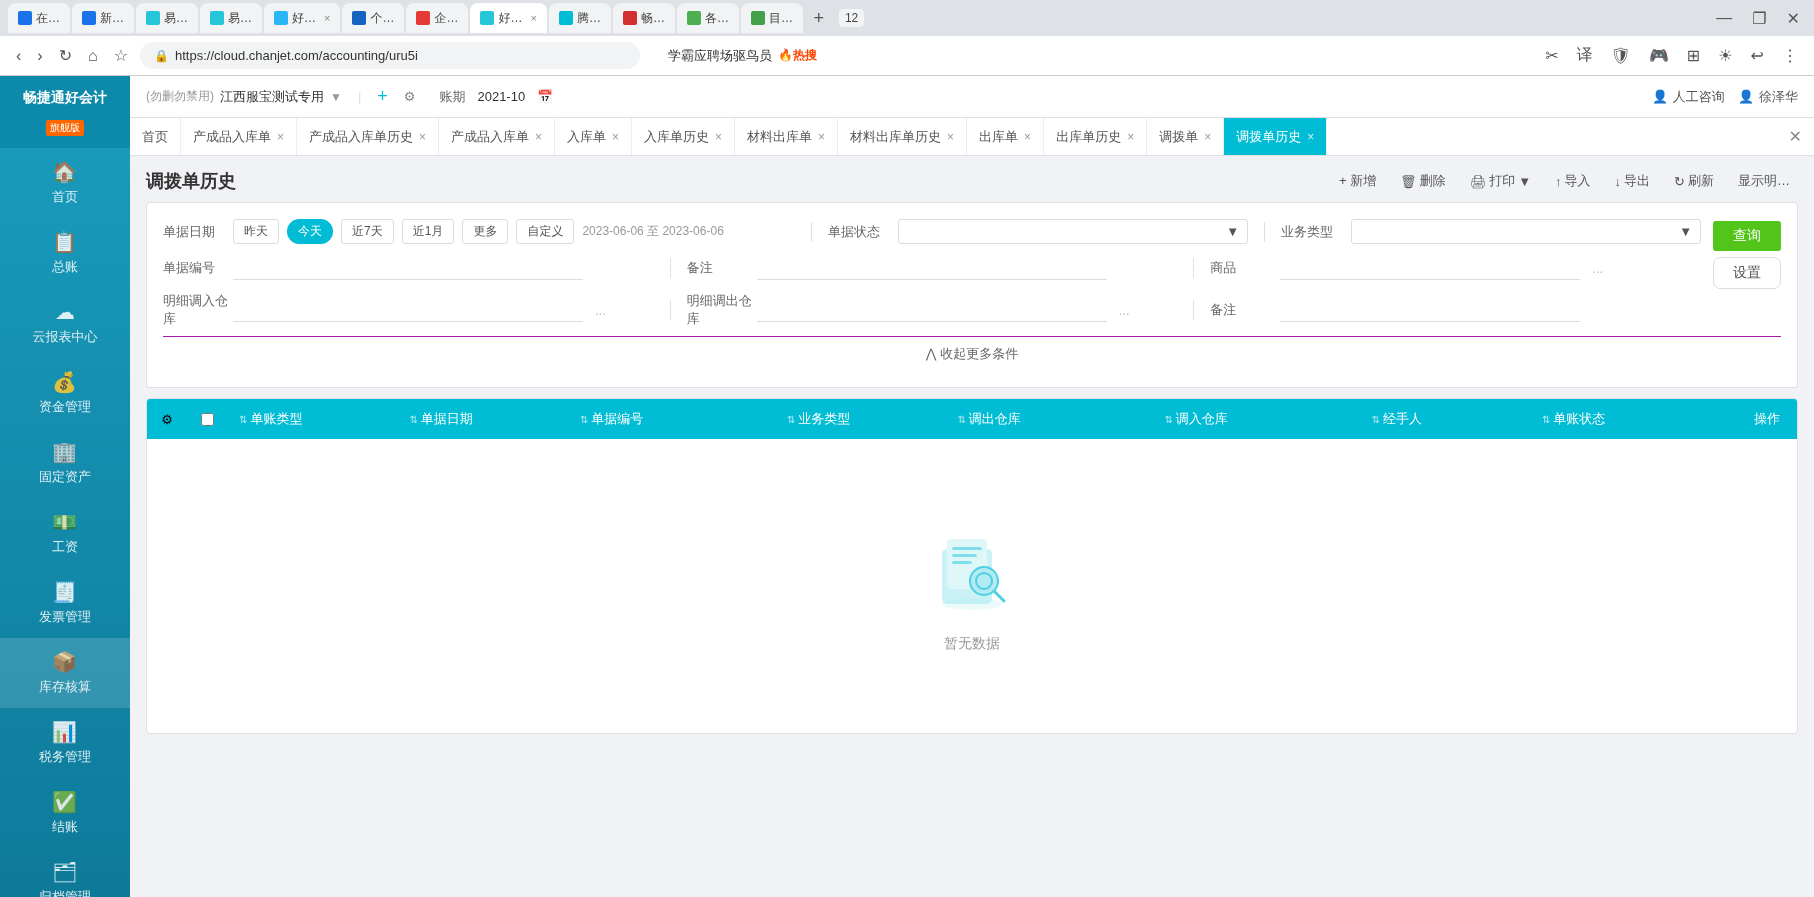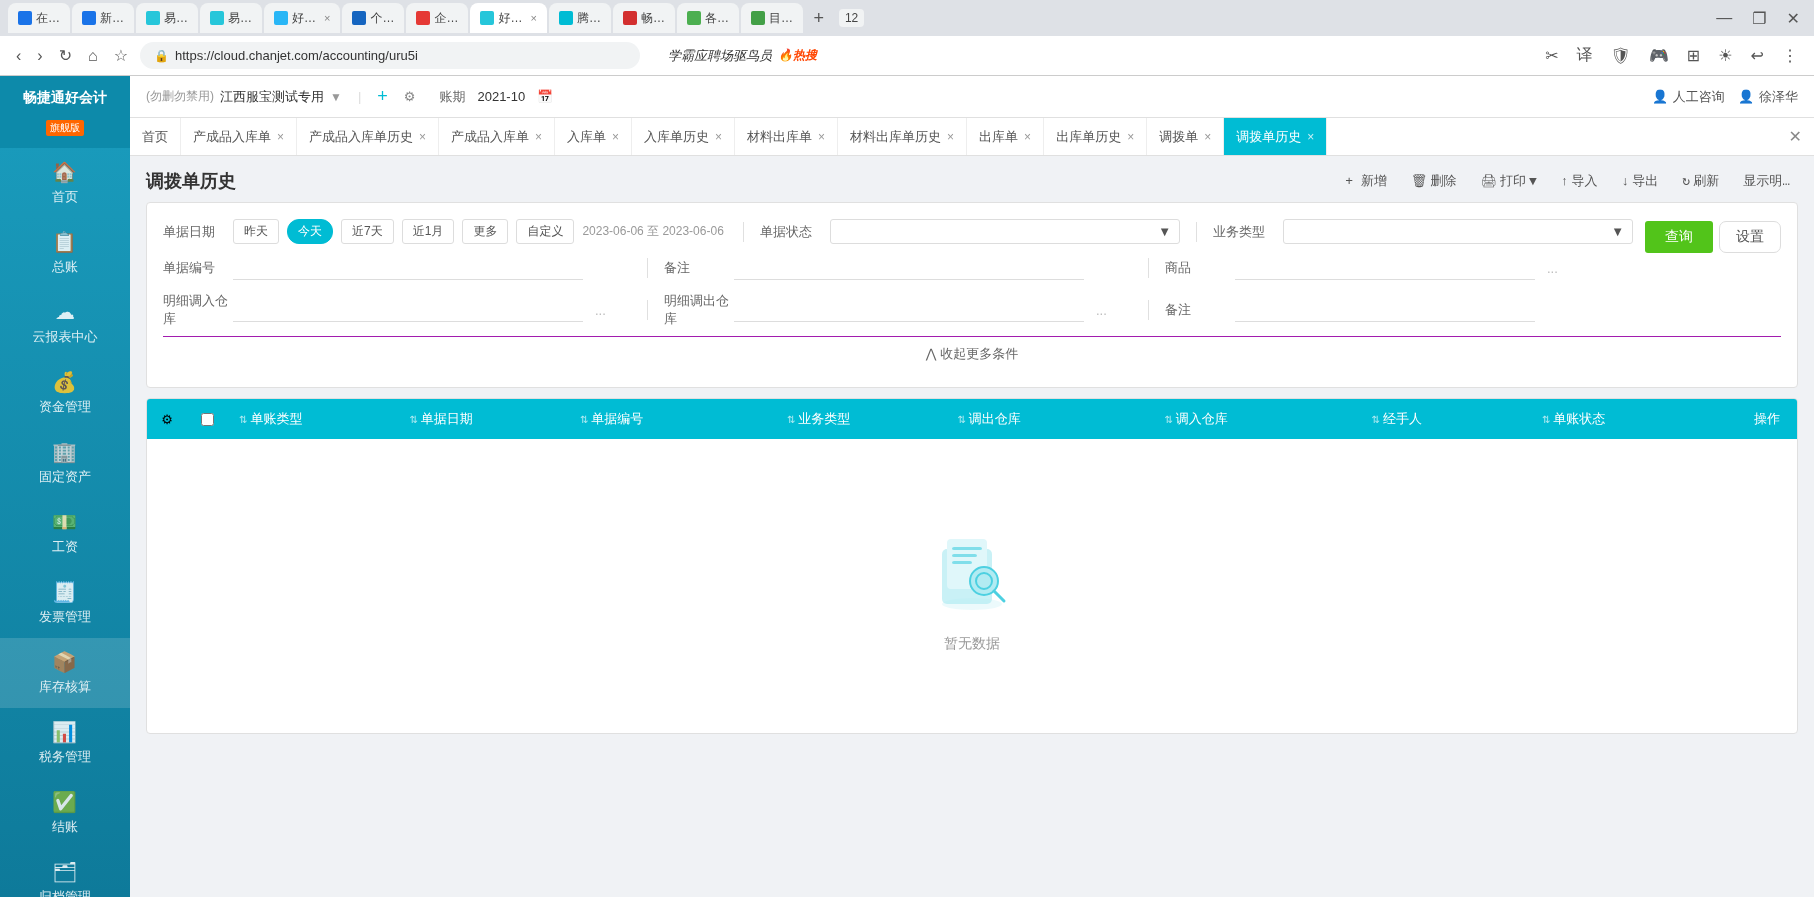--- a/index.html
+++ b/index.html
@@ -15,21 +15,21 @@
     .tab-add { width: 28px; height: 28px; display: flex; align-items: center; justify-content: center; border-radius: 50%; cursor: pointer; font-size: 18px; color: #555; }
     .tab-count { background: #f1f3f4; border-radius: 4px; padding: 2px 6px; font-size: 12px; color: #444; margin-left: 4px; }
     .tab-controls { margin-left: auto; display: flex; gap: 8px; align-items: center; font-size: 16px; color: #555; }
     .tab-control-btn { cursor: pointer; padding: 0 6px; }
 
     .address-bar { display: flex; align-items: center; background: #fff; height: 40px; padding: 0 12px; gap: 8px; border-bottom: 1px solid #ccc; }
     .nav-btn { background: none; border: none; cursor: pointer; color: #555; font-size: 16px; padding: 4px; }
     .address-input { flex: 1; max-width: 500px; background: #f1f3f4; border: none; border-radius: 20px; padding: 6px 14px; font-size: 13px; color: #333; display: flex; align-items: center; gap: 6px; }
     .lock-icon { color: #4caf50; font-size: 12px; }
     .address-text { color: #333; font-size: 13px; }
-    .search-area { display: flex; align-items: center; gap: 6px; margin-left: 20px; font-size: 13px; color: #333; font-style: italic; }
+    .search-area { display: flex; align-items: center; gap: 6px; margin-left: 20px; font-size: 13px; color: #333; }
     .hot-tag { color: #ff4500; font-weight: bold; font-size: 12px; }
     .browser-tools { margin-left: auto; display: flex; gap: 10px; align-items: center; color: #555; font-size: 16px; }
     .browser-tool-btn { cursor: pointer; padding: 2px 4px; }
 
     
     .app-wrapper { display: flex; height: calc(897px - 76px); }
 
     
     .sidebar { width: 130px; background: linear-gradient(180deg, #1a9dbe 0%, #0e7a9a 100%); color: #fff; display: flex; flex-direction: column; align-items: center; padding-top: 0; flex-shrink: 0; }
     .sidebar-logo { width: 100%; background: #0d8aaa; padding: 12px 10px; text-align: center; cursor: pointer; }
@@ -60,21 +60,21 @@
     .nav-tab.active { background: #00bcd4; color: #fff; }
     .nav-tab .close-btn { color: #999; font-size: 12px; margin-left: 2px; }
     .nav-tab.active .close-btn { color: rgba(255,255,255,0.8); }
     .nav-close-all { margin-left: auto; padding: 0 12px; cursor: pointer; color: #888; font-size: 16px; }
 
     
     .page-body { padding: 0 16px 16px; overflow-y: auto; flex: 1; }
     .page-title-bar { display: flex; align-items: center; justify-content: space-between; padding: 12px 0 8px; }
     .page-title { font-size: 18px; font-weight: bold; color: #333; }
     .page-actions { display: flex; gap: 8px; align-items: center; }
-    .action-btn { display: flex; align-items: center; gap: 3px; font-size: 13px; color: #555; cursor: pointer; padding: 4px 8px; border: none; background: none; font-family: Liberation Mono, monospace; }
+    .action-btn { display: flex; align-items: center; gap: 3px; font-size: 13px; color: #555; cursor: pointer; padding: 4px 8px; border: none; background: none; }
     .refresh-btn { display: flex; align-items: center; gap: 3px; }
     .show-full-btn { display: flex; align-items: center; gap: 3px; }
 
     
     .filter-area { background: #fff; border: 1px solid #e0e0e0; border-radius: 4px; padding: 16px; margin-bottom: 10px; }
     .filter-row { display: flex; align-items: center; margin-bottom: 12px; gap: 0; }
     .filter-row:last-child { margin-bottom: 0; }
     .filter-label { color: #666; font-size: 13px; width: 70px; flex-shrink: 0; }
     .filter-group { display: flex; align-items: center; gap: 8px; flex: 1; }
     .date-btn { padding: 3px 10px; border: 1px solid #ddd; border-radius: 3px; cursor: pointer; font-size: 12px; color: #555; background: #fff; }
@@ -108,21 +108,21 @@
     .empty-state { display: flex; flex-direction: column; align-items: center; justify-content: center; padding: 80px 0; }
     .empty-icon { width: 100px; height: 100px; margin-bottom: 16px; }
     .empty-text { color: #999; font-size: 14px; }
 
     
     .query-btn { background: #52c41a; color: #fff; border: none; border-radius: 3px; padding: 6px 20px; font-size: 14px; cursor: pointer; }
     .settings-btn { background: #fff; color: #555; border: 1px solid #ddd; border-radius: 7px; padding: 6px 16px; font-size: 14px; cursor: pointer; }
 
     .filter-section { display: flex; gap: 0; align-items: flex-start; }
     .filter-main { flex: 1; }
-    .filter-buttons { display: flex; flex-direction: row; gap: 6px; padding-left: 12px; padding-top: 2px; }
+    .filter-buttons { display: flex; flex-direction: column; gap: 6px; padding-left: 12px; padding-top: 2px; }
   </style>
 </head>
 <body>
 
 <div class="browser-chrome">
 
   <div class="tab-bar">
 
     <div class="browser-tab">
       <div class="tab-icon" style="background:#1a73e8;"></div>

